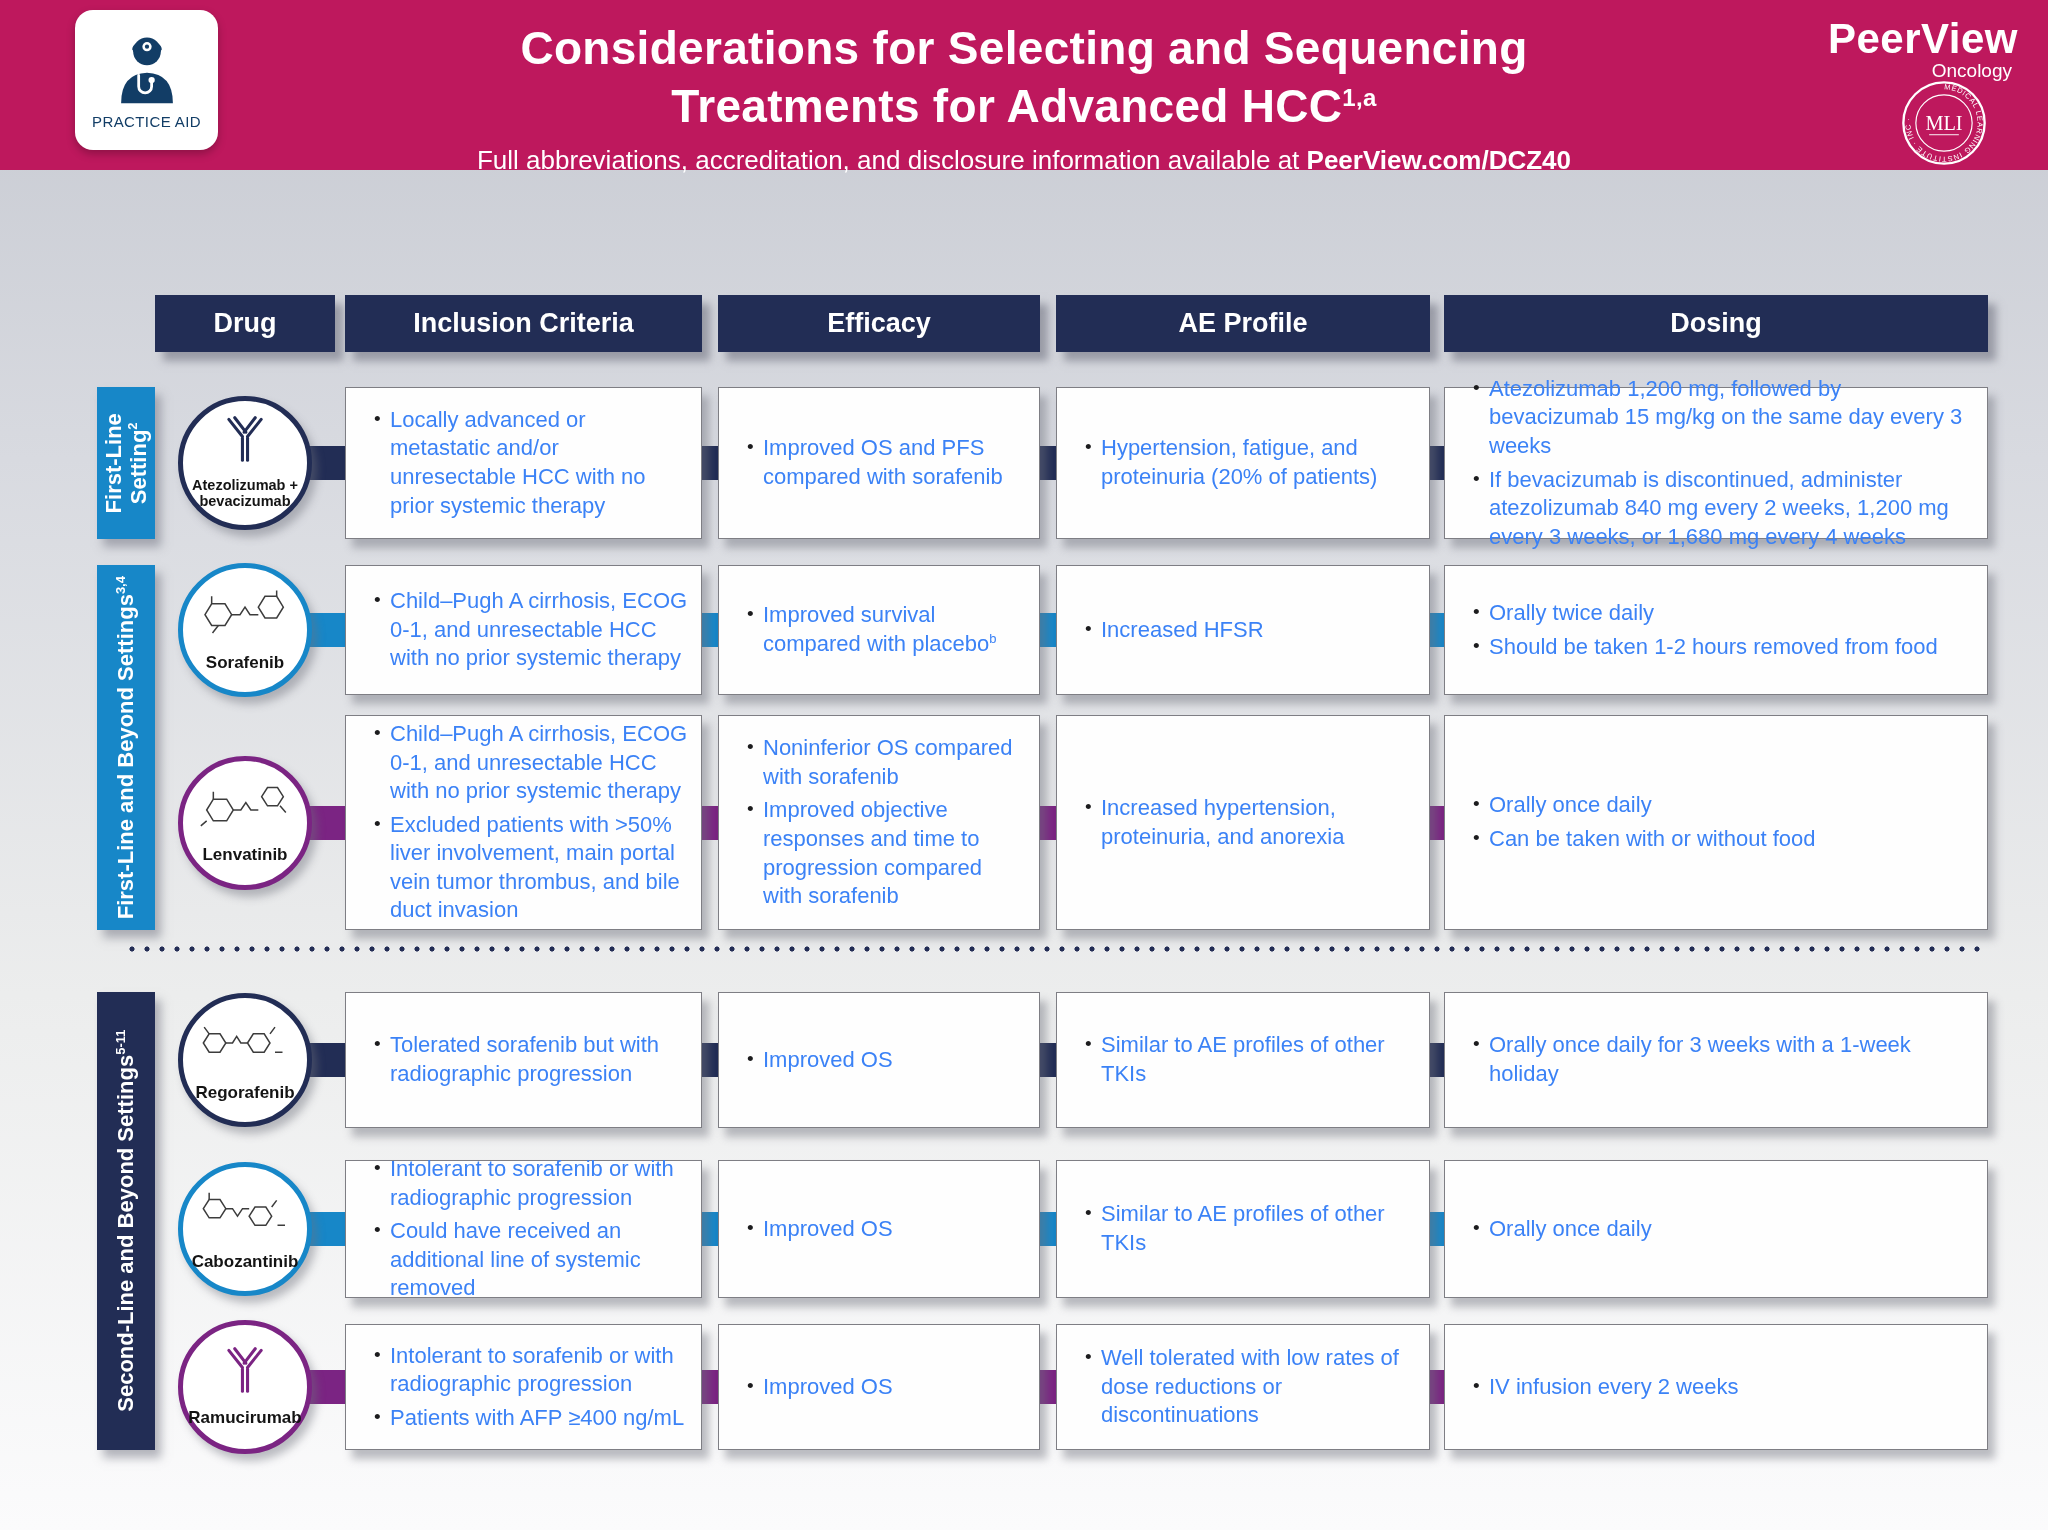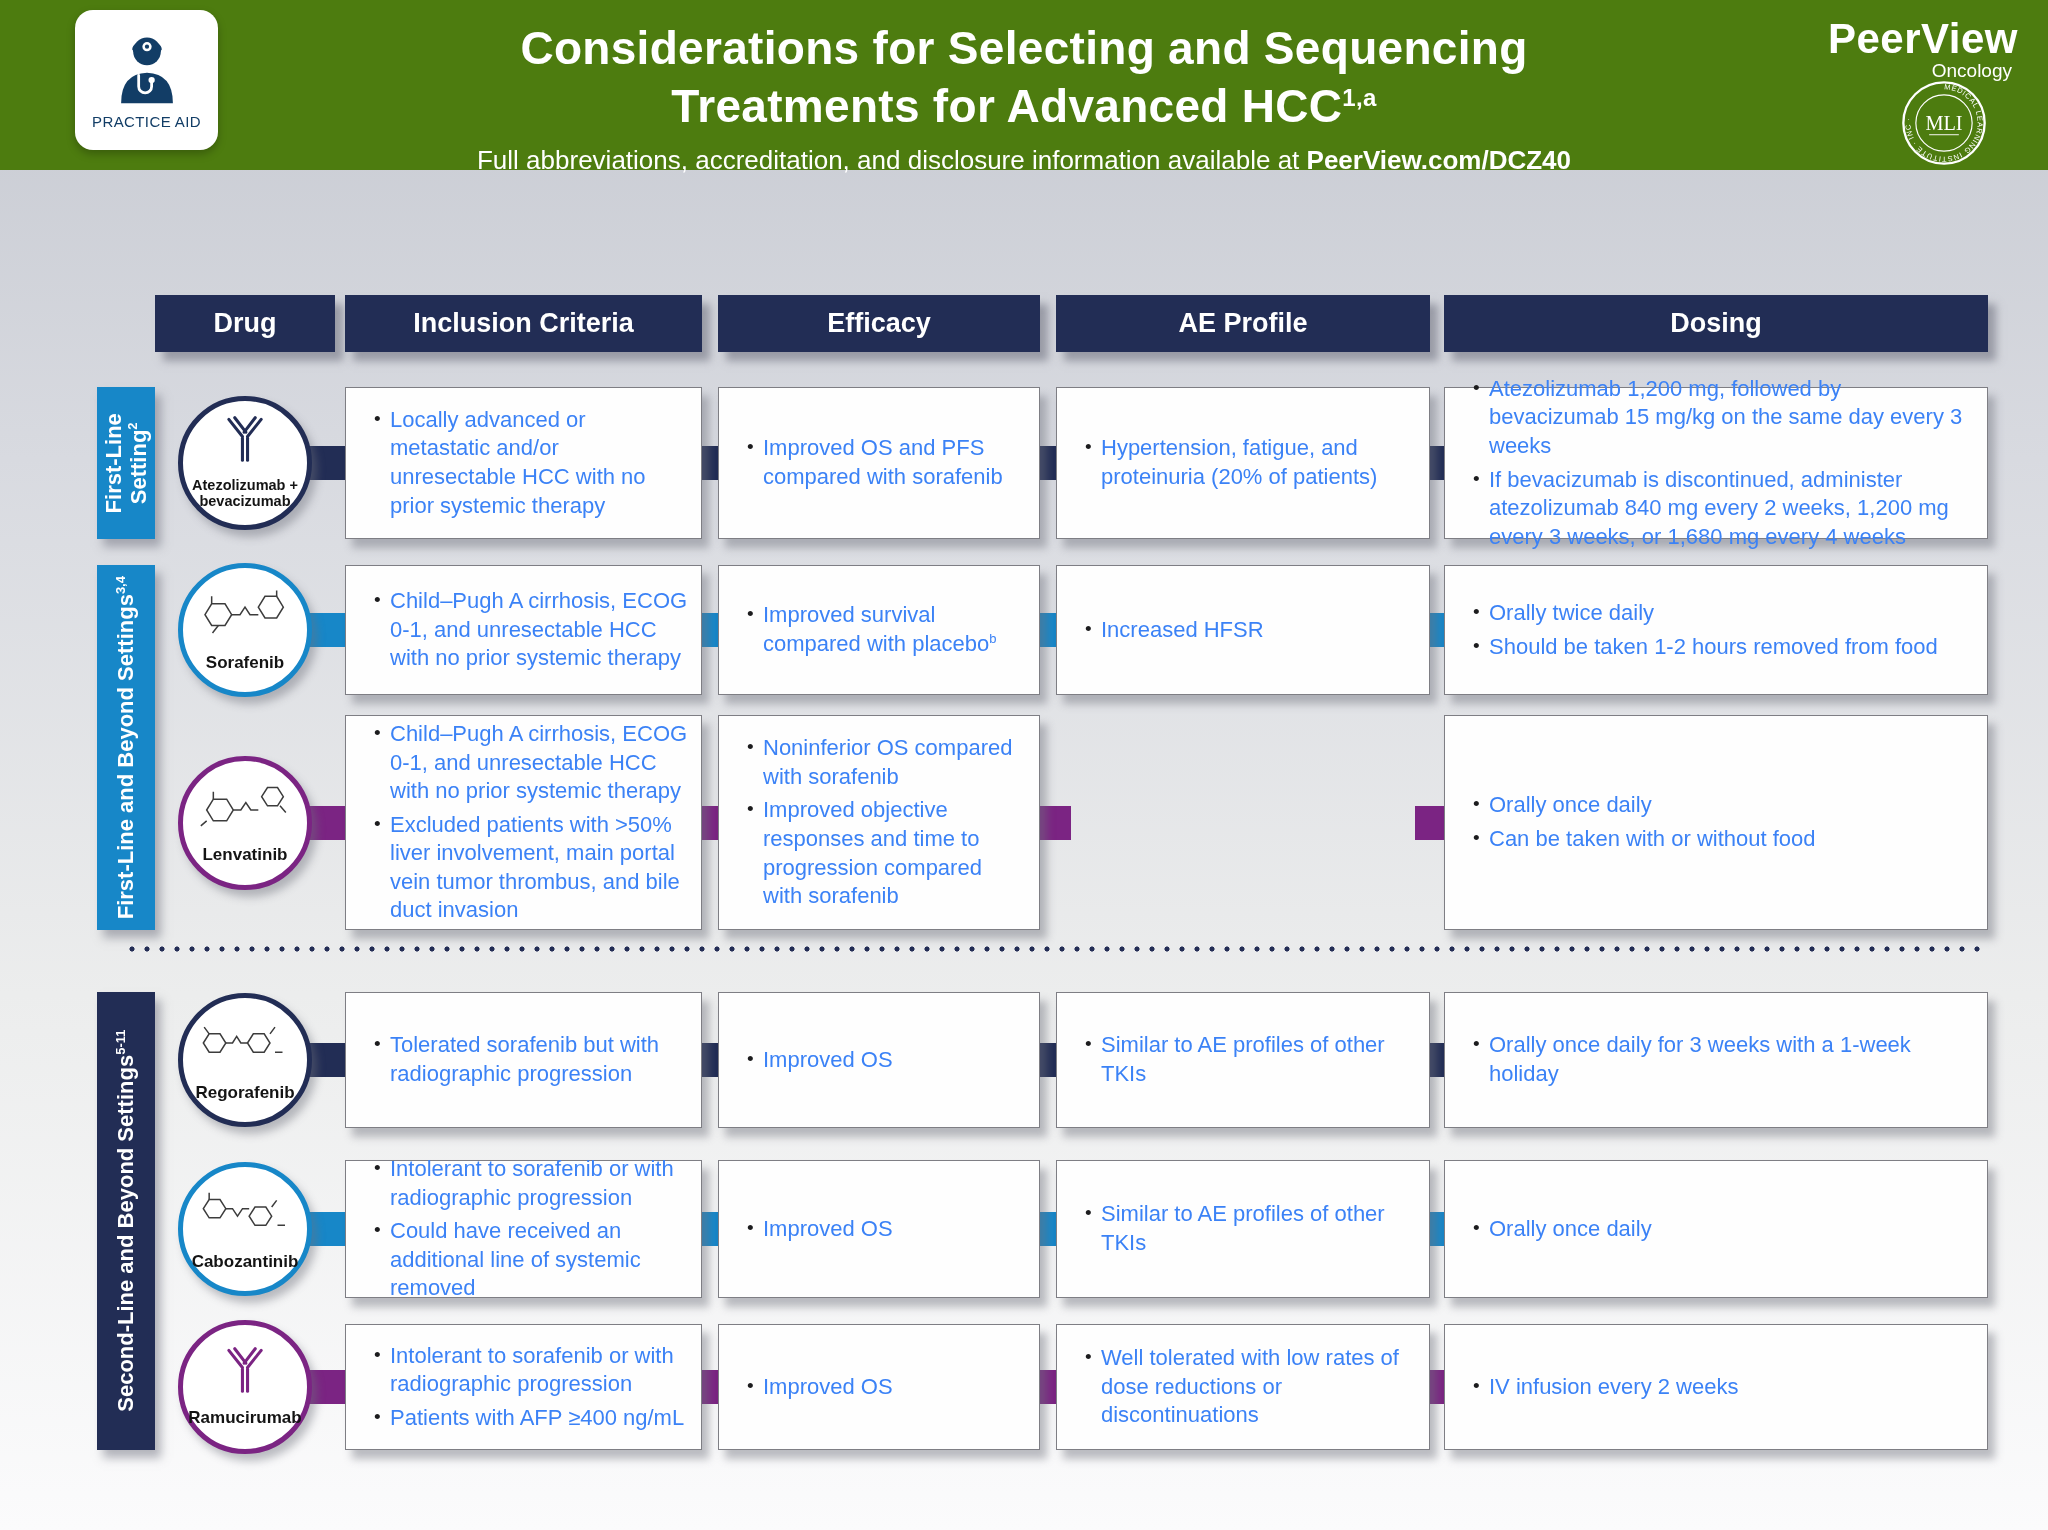--- a/index.html
+++ b/index.html
@@ -2,21 +2,21 @@
 <html><head>
 <meta charset="utf-8">
 <style>
   html,body{margin:0;padding:0;}
   body{
     width:2048px;height:1530px;position:relative;overflow:hidden;
     font-family:"Liberation Sans", sans-serif;
     background:linear-gradient(180deg,#c6c9d1 0%,#d8dae0 30%,#eceded 65%,#fbfbfc 100%);
   }
   
-  .header-band{position:absolute;left:0;top:0;width:2048px;height:170px;background:#4d7c0f;}
+  .header-band{position:absolute;left:0;top:0;width:2048px;height:170px;background:#be185d;}
   .practice-card{
     position:absolute;left:75px;top:10px;width:143px;height:140px;background:#ffffff;
     border-radius:18px;display:flex;flex-direction:column;align-items:center;justify-content:center;gap:8px;
     box-shadow:0 4px 8px rgba(0,0,0,.25);
   }
   .practice-label{font-size:15px;font-weight:normal;color:#123d66;letter-spacing:.4px;}
   .title-wrap{position:absolute;left:324px;top:20px;width:1400px;text-align:center;color:#ffffff;}
   .title-line{font-size:46px;font-weight:bold;line-height:1.25;letter-spacing:.3px;}
   .title-line sup{font-size:24px;}
   .subtitle{margin-top:10px;font-size:26px;color:#ffffff;}
@@ -252,20 +252,25 @@
       <li><span>Child–Pugh A cirrhosis, ECOG 0-1, and unresectable HCC with no prior systemic therapy</span></li>
       <li><span>Excluded patients with &gt;50% liver involvement, main portal vein tumor thrombus, and bile duct invasion</span></li>
         </ul>
       </div>
     <div class="cell pos-efficacy">
         <ul>
       <li><span>Noninferior OS compared with sorafenib</span></li>
       <li><span>Improved objective responses and time to progression compared with sorafenib</span></li>
         </ul>
       </div>
+    <div class="cell pos-ae">
+        <ul>
+      <li><span>Increased hypertension, proteinuria, and anorexia</span></li>
+        </ul>
+      </div>
     <div class="cell pos-dosing">
         <ul>
       <li><span>Orally once daily</span></li>
       <li><span>Can be taken with or without food</span></li>
         </ul>
       </div>
   </div>
 
   <div class="row accent-navy" style="top:697px;height:136px;">
     <div class="connector conn-main"></div>

